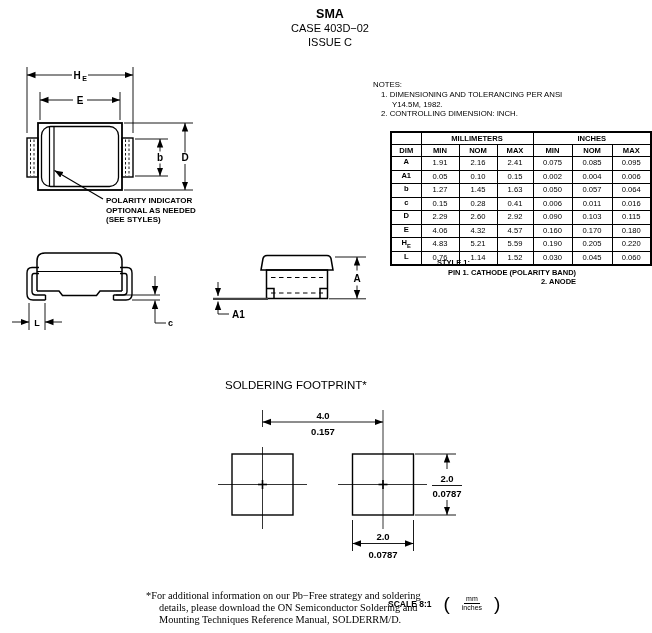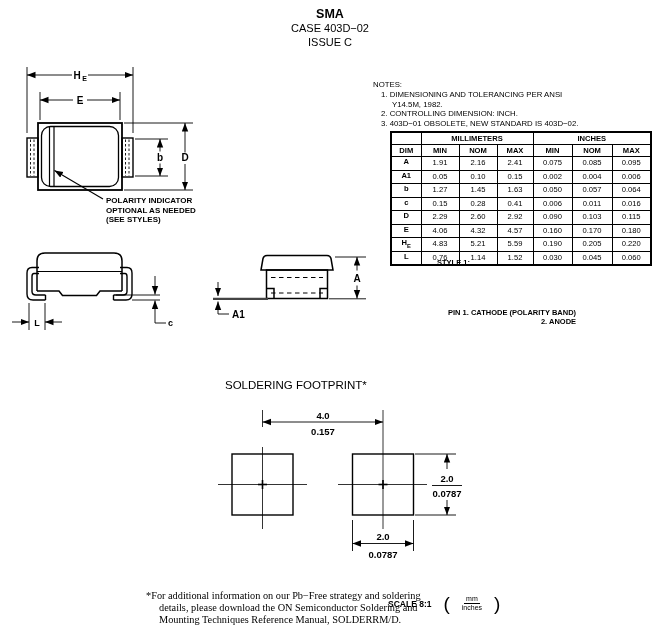--- a/index.html
+++ b/index.html
@@ -21,21 +21,21 @@
                border:2px solid #000; font-size:7.6px; }
   .dim-table th, .dim-table td { border:1px solid #000; text-align:center;
                padding:0; height:10px; line-height:10px; overflow:hidden; }
   .dim-table th { font-weight:bold; height:11px; line-height:11px; }
   .dim-table td.dimc { font-weight:bold; }
   .dim-table sub { font-size:5.8px; }
 
   
   .pol { left:106px; top:196px; font-weight:bold; font-size:8px; line-height:9.6px; white-space:pre-line; }
   .stylenote { left:437px; top:258px; font-weight:bold; font-size:7.5px; line-height:9.7px; }
-  .stylenote .l2 { margin-left:11px;margin-top:40px; }
+  .stylenote .l2 { margin-left:11px; }
   .stylenote .l3 { margin-left:29px;text-align:right; }
 
   .fp-title { left:225px; top:379px; width:200px; text-align:left; font-weight:normal; font-size:11.5px; }
 
   .scale-row { left:388px; top:560px; display:flex; align-items:center; gap:12px;margin-top:34px; }
   .scale-label { font-weight:bold; font-size:8.5px; }
   .paren { font-size:19px; font-weight:normal; line-height:19px; }
   .unit-frac { display:inline-flex; flex-direction:column; align-items:center; font-size:7px; line-height:8.5px; }
   .unit-frac .ut { border-bottom:1px solid #000; padding:0 2px; }
 
@@ -115,21 +115,20 @@
 
   <div class="abs pol">POLARITY INDICATOR
 OPTIONAL AS NEEDED
 (SEE STYLES)</div>
 
   <div class="abs notes">
     <div>NOTES:</div>
     <div class="note-item">1. DIMENSIONING AND TOLERANCING PER ANSI
 Y14.5M, 1982.</div>
     <div class="note-item">2. CONTROLLING DIMENSION: INCH.</div>
-    <div class="note-item">3. 403D−01 OBSOLETE, NEW STANDARD IS 403D−02.</div>
   </div>
 
   <table class="abs dim-table" style="left:390px;top:131px">
     <colgroup>
         <col style="width:30px">
         <col style="width:38px">
         <col style="width:38px">
         <col style="width:36px">
         <col style="width:39px">
         <col style="width:40px">

